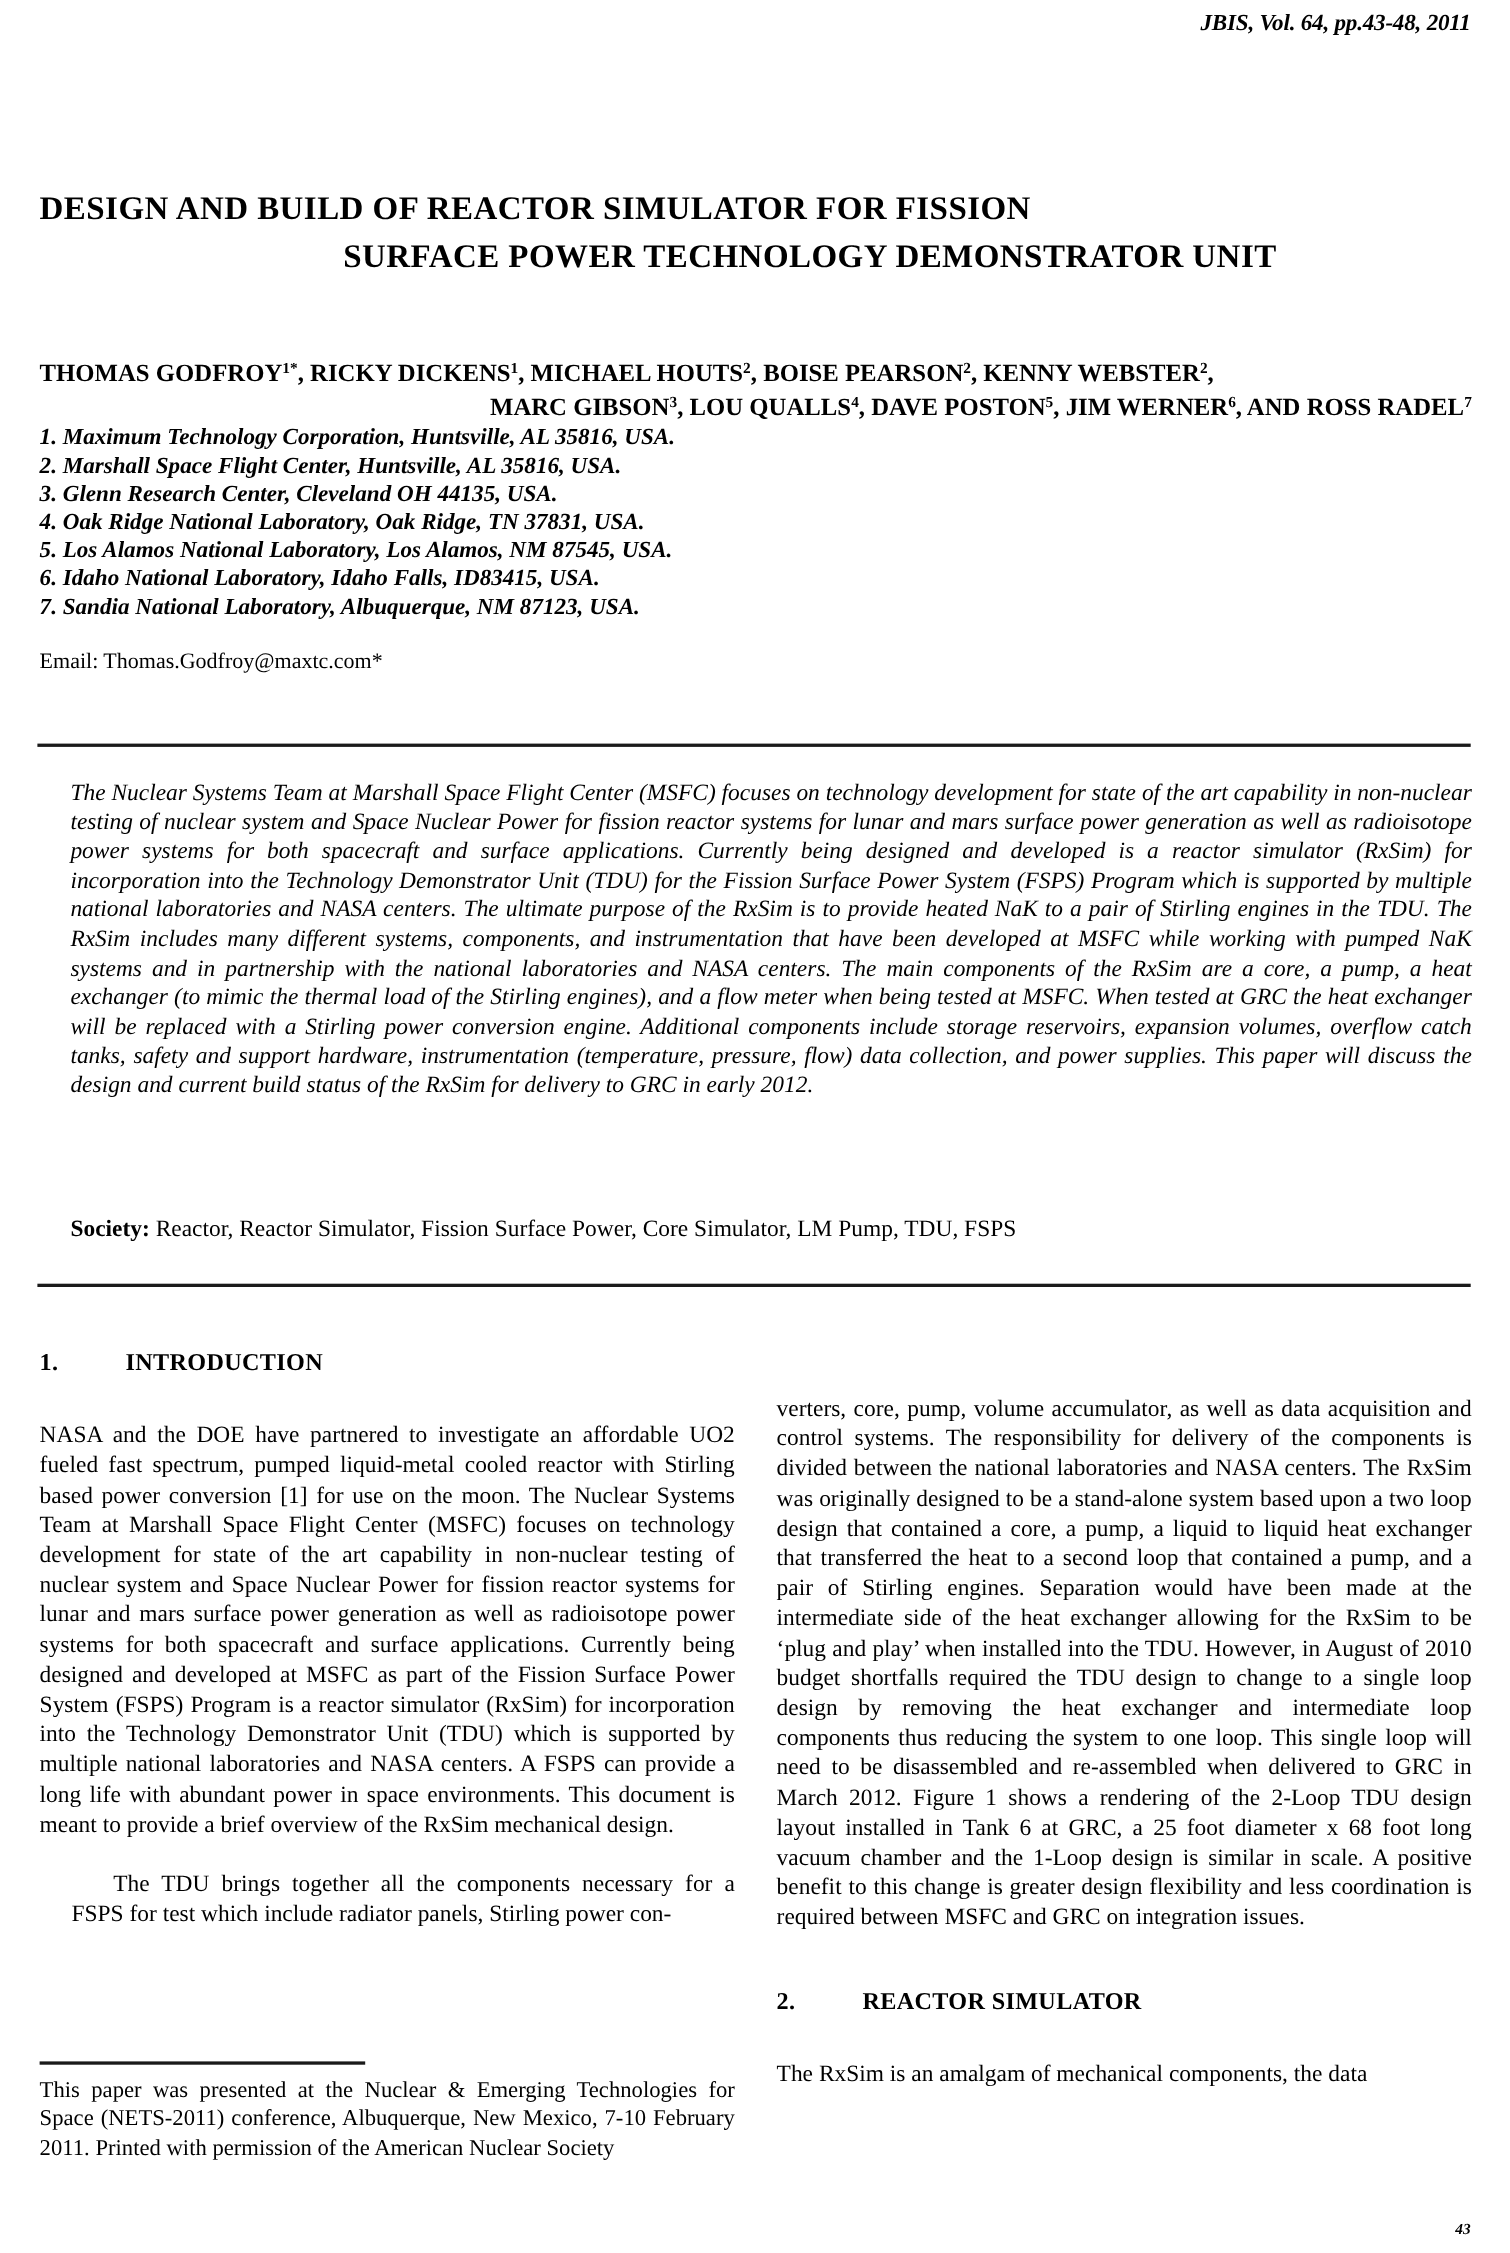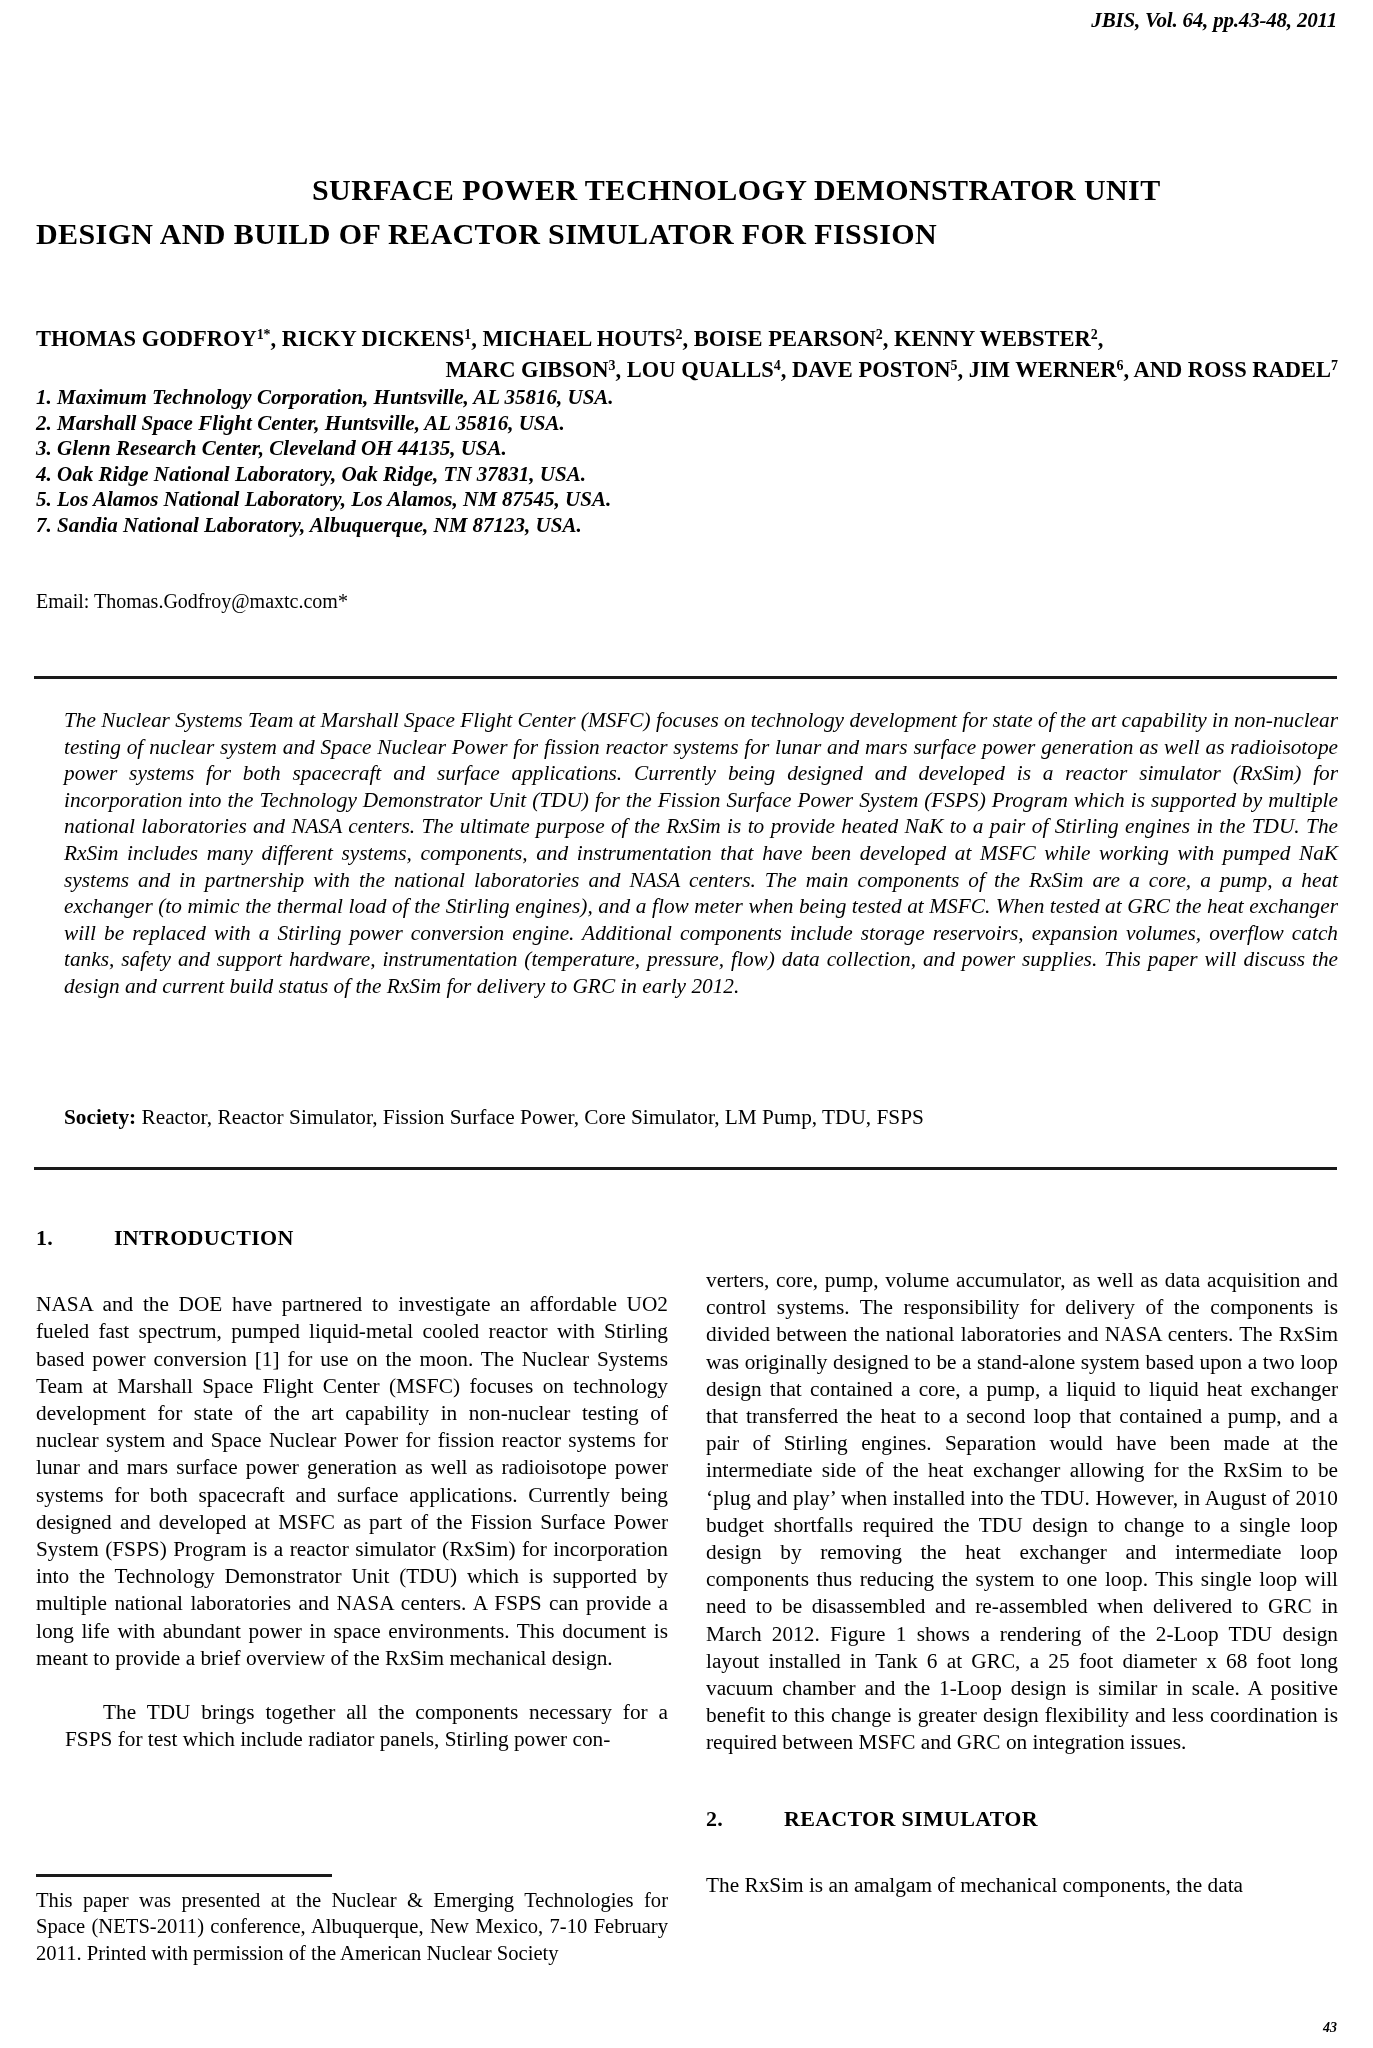--- a/index.html
+++ b/index.html
@@ -205,35 +205,36 @@
   }
 </style>
 </head>
 <body>
 
 <div class="page">
 
   <div class="journal-ref">JBIS, Vol. 64, pp.43-48, 2011</div>
 
   <div class="title-block">
+    <div class="title-line title-line-1">DESIGN  AND  BUILD  OF  REACTOR  SIMULATOR  FOR  FISSION</div>
     <div class="title-line title-line-2">SURFACE  POWER  TECHNOLOGY  DEMONSTRATOR  UNIT</div>
-    <div class="title-line title-line-1">DESIGN  AND  BUILD  OF  REACTOR  SIMULATOR  FOR  FISSION</div>
   </div>
 
   <div class="authors">
     <div class="row1">THOMAS GODFROY<sup>1*</sup>, RICKY DICKENS<sup>1</sup>, MICHAEL HOUTS<sup>2</sup>, BOISE PEARSON<sup>2</sup>, KENNY WEBSTER<sup>2</sup>,</div>
     <div class="row2">MARC GIBSON<sup>3</sup>, LOU QUALLS<sup>4</sup>, DAVE POSTON<sup>5</sup>, JIM WERNER<sup>6</sup>, AND ROSS RADEL<sup>7</sup></div>
   </div>
 
   <div class="affils">
     <div class="aff">1. Maximum Technology Corporation, Huntsville, AL 35816, USA.</div>
     <div class="aff">2. Marshall Space Flight Center, Huntsville, AL 35816, USA.</div>
     <div class="aff">3. Glenn Research Center, Cleveland OH 44135, USA.</div>
     <div class="aff">4. Oak Ridge National Laboratory, Oak Ridge, TN 37831, USA.</div>
     <div class="aff">5. Los Alamos National Laboratory, Los Alamos, NM 87545, USA.</div>
+    <div class="aff">6. Idaho National Laboratory, Idaho Falls, ID83415, USA.</div>
     <div class="aff">7. Sandia National Laboratory, Albuquerque, NM 87123, USA.</div>
   </div>
 
   <div class="email">Email: Thomas.Godfroy@maxtc.com*</div>
 
   <hr class="rule rule-abstract-top">
 
   <div class="abstract">The Nuclear Systems Team at Marshall Space Flight Center (MSFC) focuses on technology development for state of the art capability in non-nuclear testing of nuclear system and Space Nuclear Power for fission reactor systems for lunar and mars surface power generation as well as radioisotope power systems for both spacecraft and surface applications. Currently being designed and developed is a reactor simulator (RxSim) for incorporation into the Technology Demonstrator Unit (TDU) for the Fission Surface Power System (FSPS) Program which is supported by multiple national laboratories and NASA centers. The ultimate purpose of the RxSim is to provide heated NaK to a pair of Stirling engines in the TDU. The RxSim includes many different systems, components, and instrumentation that have been developed at MSFC while working with pumped NaK systems and in partnership with the national laboratories and NASA centers. The main components of the RxSim are a core, a pump, a heat exchanger (to mimic the thermal load of the Stirling engines), and a flow meter when being tested at MSFC. When tested at GRC the heat exchanger will be replaced with a Stirling power conversion engine. Additional components include storage reservoirs, expansion volumes, overflow catch tanks, safety and support hardware, instrumentation (temperature, pressure, flow) data collection, and power supplies. This paper will discuss the design and current build status of the RxSim for delivery to GRC in early 2012.</div>
 
   <div class="keywords">

